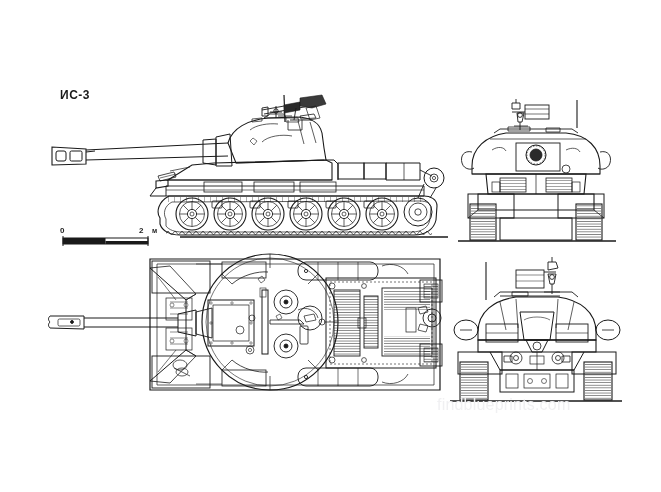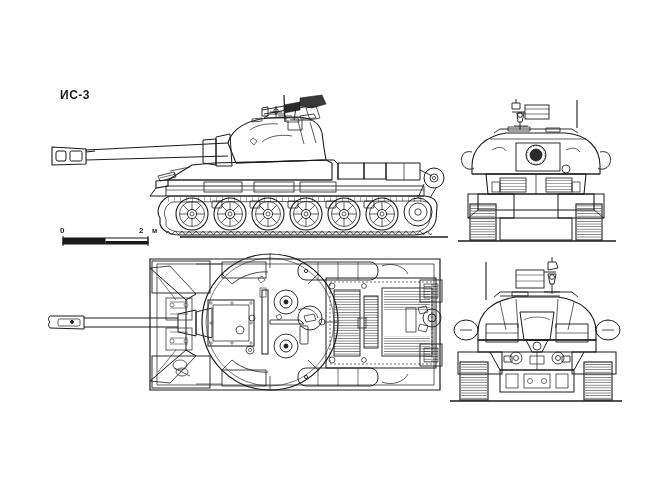--- a/index.html
+++ b/index.html
@@ -553,14 +553,15 @@
     <div class="scale-unit">м</div>
     <svg width="100" height="12" style="position:absolute;left:0;top:10px;">
       <rect x="3" y="2" width="85" height="6" fill="none" stroke="#1a1a1a" stroke-width="1"></rect>
       <rect x="3" y="2" width="42.5" height="6" fill="#1a1a1a" stroke="none"></rect>
       <rect x="45.5" y="5" width="42.5" height="3" fill="#1a1a1a" stroke="none"></rect>
       <line x1="3" y1="0" x2="3" y2="10" stroke="#1a1a1a" stroke-width="1"></line>
       <line x1="88" y1="0" x2="88" y2="10" stroke="#1a1a1a" stroke-width="1"></line>
     </svg>
   </div>
 
+  <div class="wm">findblueprints.com</div>
 
 </div>
 
 </body></html>

